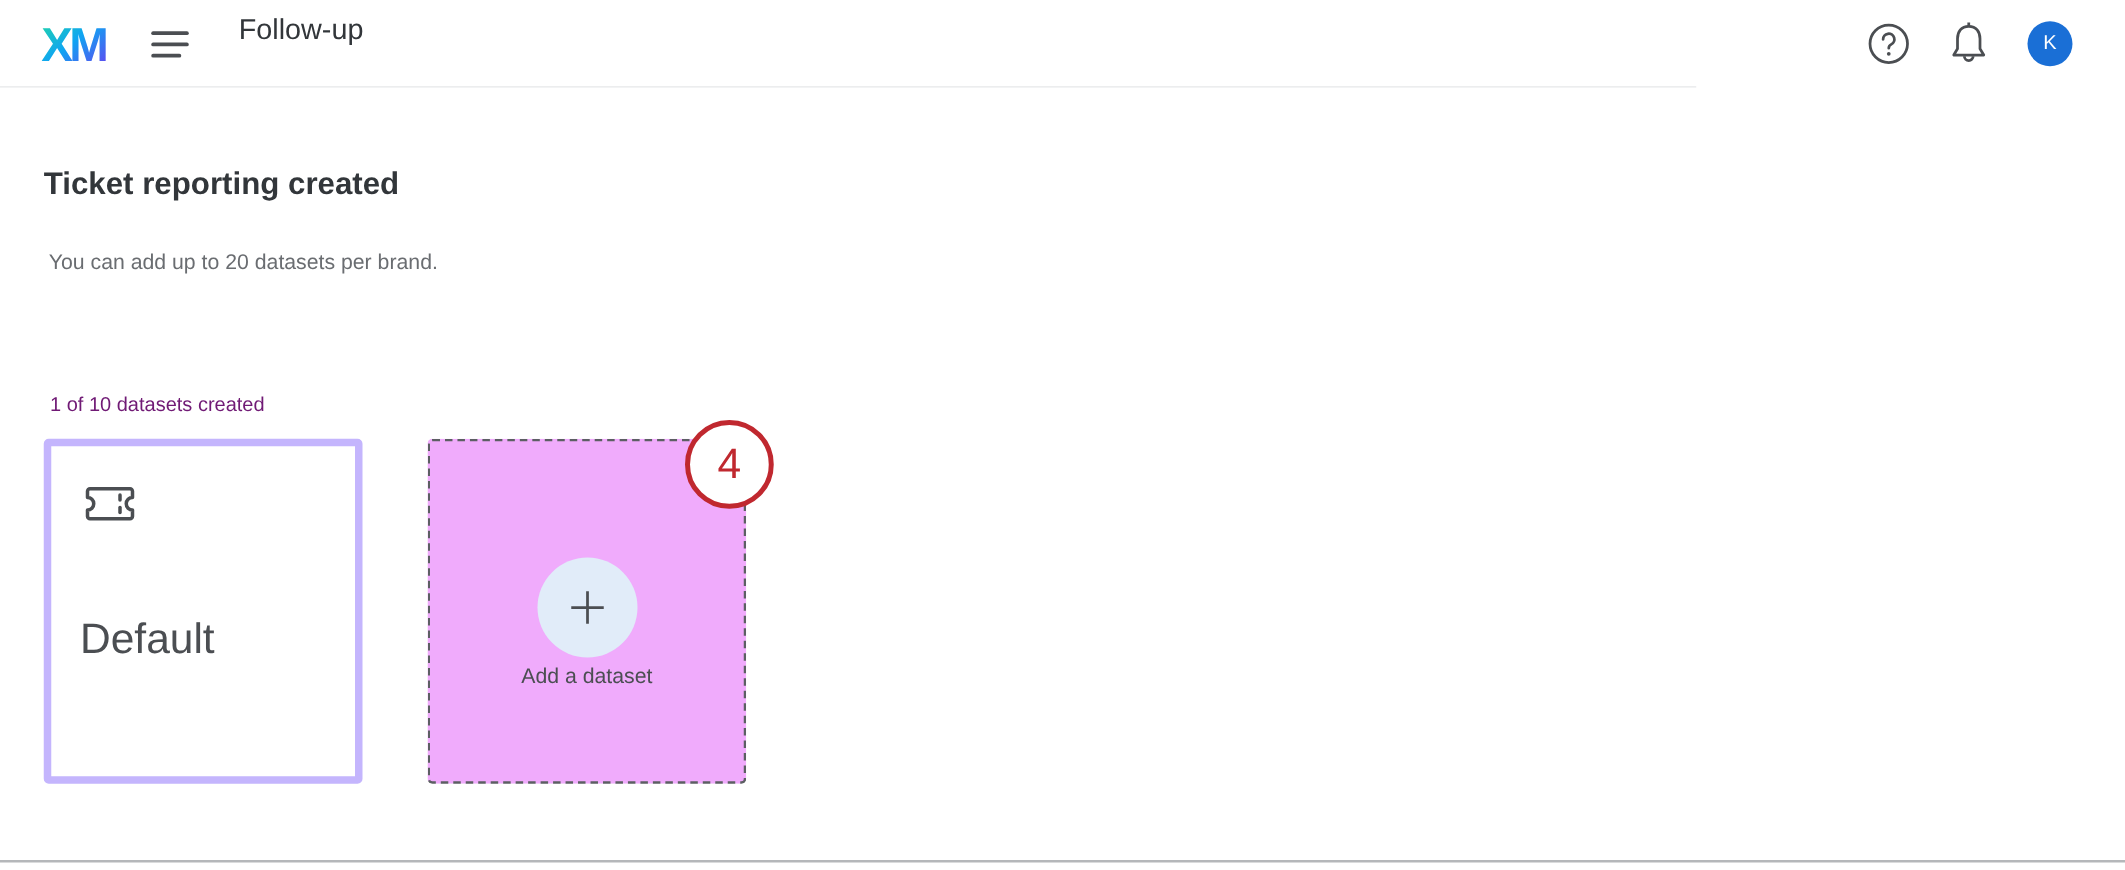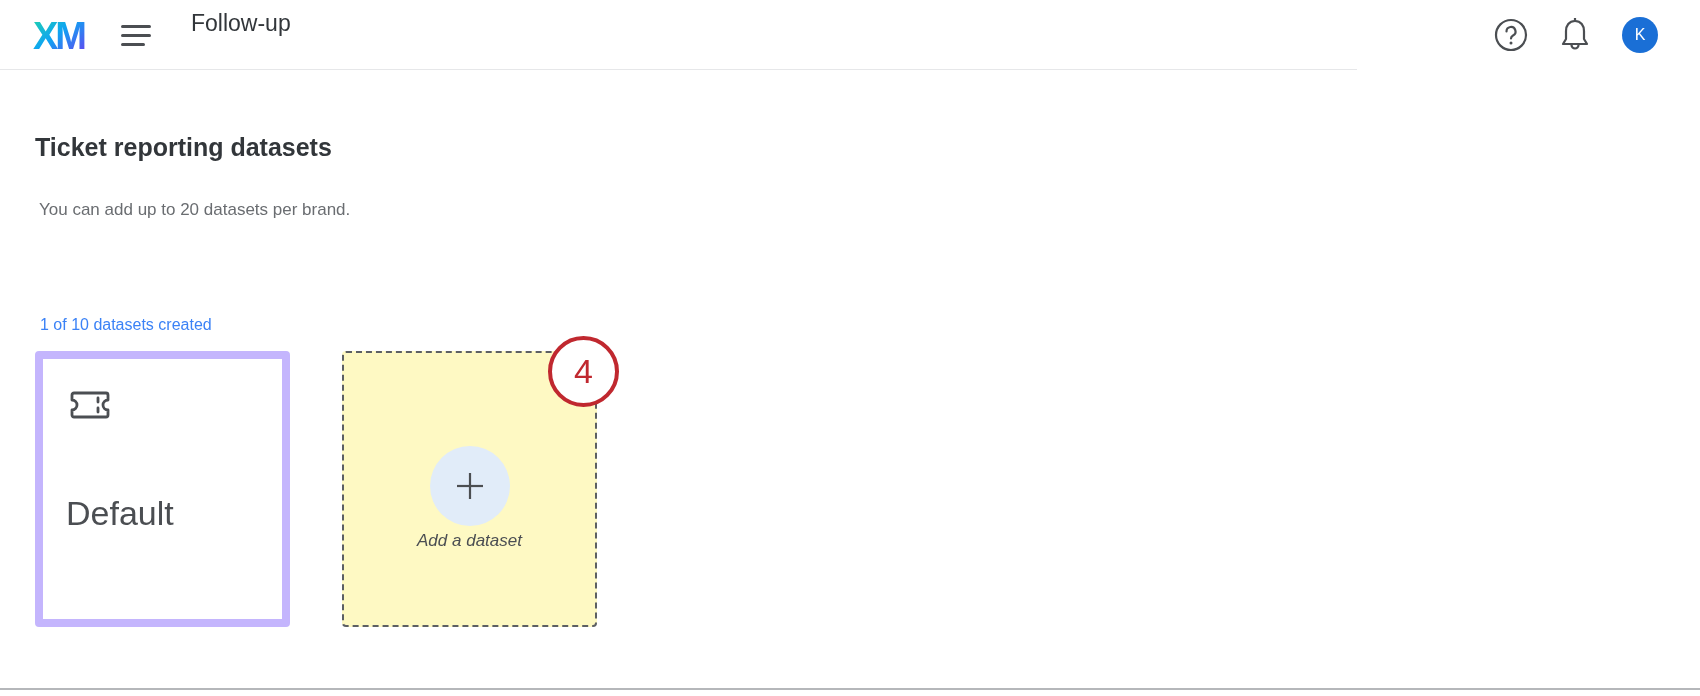--- a/index.html
+++ b/index.html
@@ -10,27 +10,27 @@
   .logo { position: absolute; left: 33px; top: 18px; width: 58px; height: 34px; }
   .hamburger { position: absolute; left: 119px; top: 22px; width: 34px; height: 26px; cursor: pointer; }
   .app-title { position: absolute; left: 191px; top: 10px; font-size: 23px; color: #32363a; }
 
   .help-icon { position: absolute; left: 1494px; top: 18px; width: 34px; height: 34px; cursor: pointer; }
   .bell-icon { position: absolute; left: 1560px; top: 17px; width: 30px; height: 36px; cursor: pointer; }
   .avatar { position: absolute; left: 1622px; top: 17px; width: 36px; height: 36px; border-radius: 50%; background: #1a6fd6; color: #fff; font-size: 16px; display: flex; align-items: center; justify-content: center; cursor: pointer; }
 
   .page-title { position: absolute; left: 35px; top: 133px; font-size: 25px; font-weight: bold; color: #32363a; }
   .page-desc { position: absolute; left: 39px; top: 200px; font-size: 17px; color: #6a6d71; }
-  .count-label { position: absolute; left: 40px; top: 316px; font-size: 16px; color: #3b82f6; }
+  .count-label { position: absolute; left: 40px; top: 316px; font-size: 16px; color: #701a75; }
 
-  .card-default { position: absolute; left: 35px; top: 351px; width: 255px; height: 276px; border: 8px solid #c4b5fd; border-radius: 4px; background: #fff; cursor: pointer; }
+  .card-default { position: absolute; left: 35px; top: 351px; width: 255px; height: 276px; border: 6px solid #c4b5fd; border-radius: 4px; background: #fff; cursor: pointer; }
   .ticket-icon { position: absolute; left: 26px; top: 31px; width: 42px; height: 30px; }
   .card-name { position: absolute; left: 23px; top: 135px; font-size: 34px; color: #4b4e52; }
 
-  .card-add { position: absolute; left: 342px; top: 351px; width: 255px; height: 276px; border: 2px dashed #5c5f63; border-radius: 4px; background: #fef9c3; cursor: pointer; font-style: italic; }
+  .card-add { position: absolute; left: 342px; top: 351px; width: 255px; height: 276px; border: 2px dashed #5c5f63; border-radius: 4px; background: #f0abfc; cursor: pointer; }
   .add-circle { position: absolute; left: 86px; top: 93px; width: 80px; height: 80px; border-radius: 50%; background: #e1ecf9; }
   .add-label { position: absolute; left: 0; width: 100%; top: 178px; text-align: center; font-size: 17px; color: #4b4e52; }
 
   .step-badge { position: absolute; left: 548px; top: 336px; width: 71px; height: 71px; border: 4px solid #c0282f; border-radius: 50%; background: #fff; color: #c0282f; font-size: 34px; display: flex; align-items: center; justify-content: center; }
 
   .bottom-divider { position: absolute; left: 0; top: 688px; width: 1700px; height: 2px; background: #b5b7ba; }
 </style>
 </head>
 <body>
 
@@ -62,21 +62,21 @@
 
   <svg class="bell-icon" viewBox="0 0 30 36">
     <path d="M15 4 c-6 0 -9 4.5 -9 10 v8 l-3 5 h24 l-3 -5 v-8 c0 -5.5 -3 -10 -9 -10 z" fill="none" stroke="#4b4e52" stroke-width="2.2" stroke-linejoin="round"></path>
     <line x1="15" y1="1" x2="15" y2="4" stroke="#4b4e52" stroke-width="2.2"></line>
     <path d="M11.5 28 a3.5 3.5 0 0 0 7 0" fill="none" stroke="#4b4e52" stroke-width="2.2"></path>
   </svg>
 
   <div class="avatar">K</div>
 </div>
 
-<h1 class="page-title">Ticket reporting datasets</h1>
+<h1 class="page-title">Ticket reporting created</h1>
 <p class="page-desc">You can add up to 20 datasets per brand.</p>
 <div class="count-label">1 of 10 datasets created</div>
 
 <div class="card-default">
   <svg class="ticket-icon" viewBox="0 0 42 30">
     <path d="M5 3 h32 a2 2 0 0 1 2 2 v5 a4 4 0 0 0 0 10 v5 a2 2 0 0 1 -2 2 h-32 a2 2 0 0 1 -2 -2 v-5 a4 4 0 0 0 0 -10 v-5 a2 2 0 0 1 2 -2 z" fill="none" stroke="#4b4e52" stroke-width="2.8" stroke-linejoin="round"></path>
     <line x1="29" y1="8" x2="29" y2="12" stroke="#4b4e52" stroke-width="2.8" stroke-linecap="round"></line>
     <line x1="29" y1="18" x2="29" y2="22" stroke="#4b4e52" stroke-width="2.8" stroke-linecap="round"></line>
   </svg>
   <div class="card-name">Default</div>

